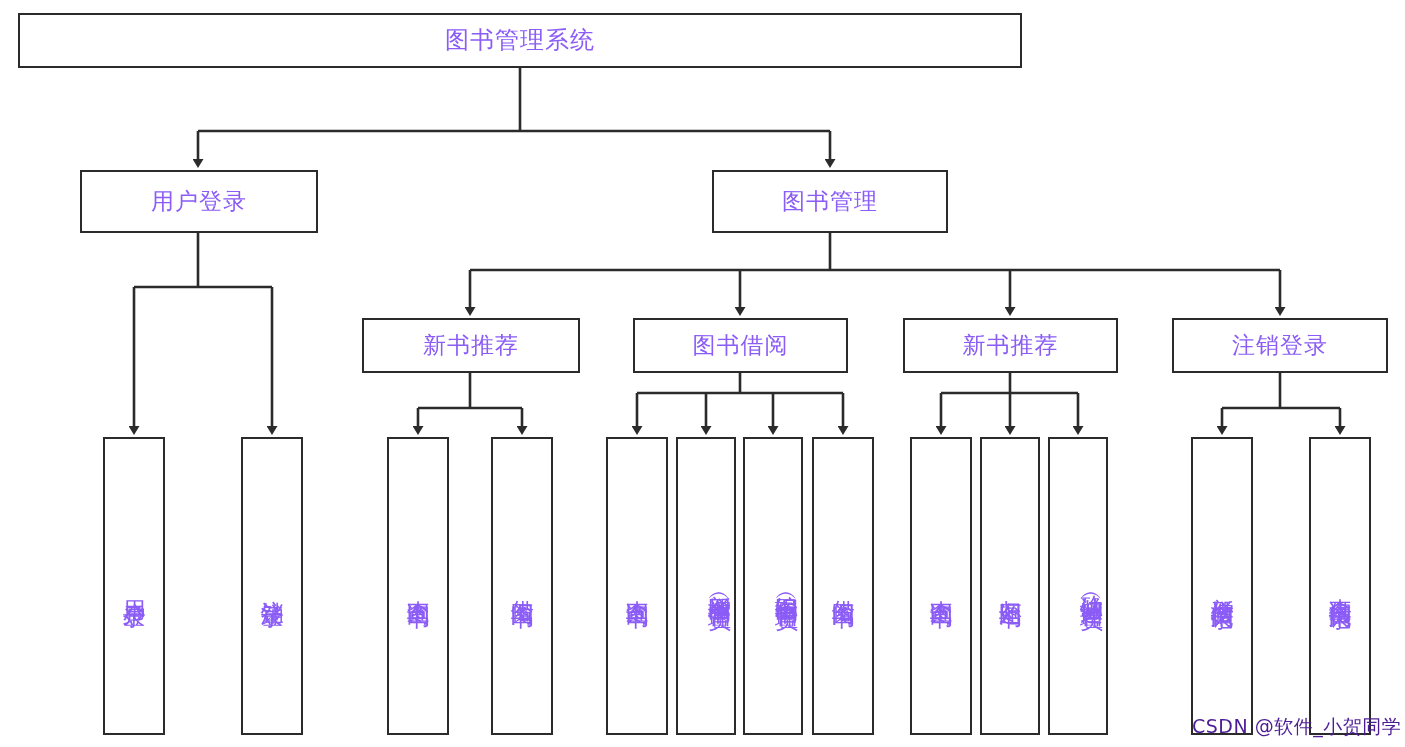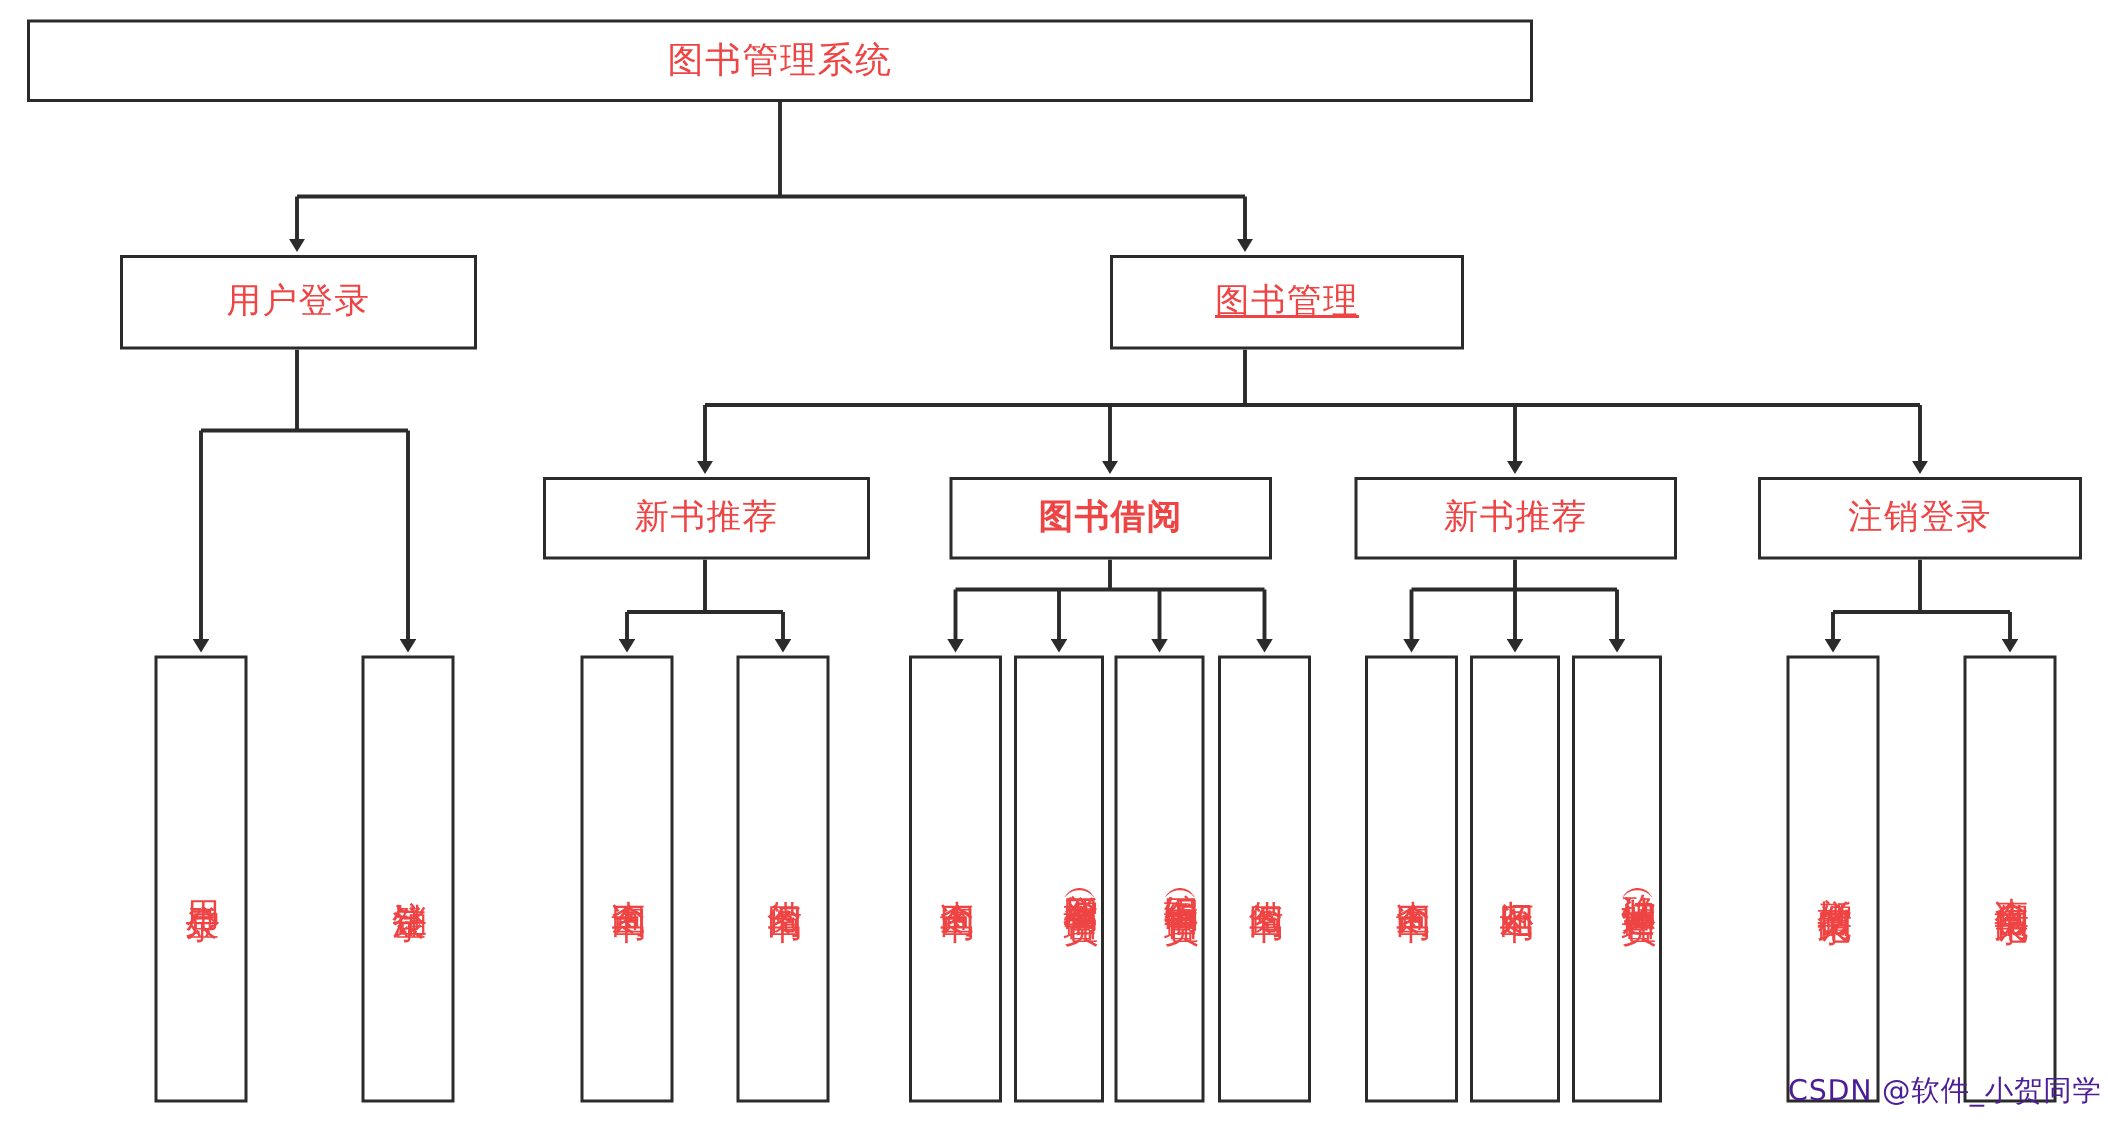--- a/index.html
+++ b/index.html
@@ -27,21 +27,21 @@
     pointer-events: none;
   }
   .node {
     position: absolute;
     box-sizing: border-box;
     border: 2px solid #2b2b2b;
     background: #ffffff;
     display: flex;
     align-items: center;
     justify-content: center;
-    color: #ef4444;
+    color: #8b5cf6;
   }
   .node.horiz {
     font-size: 23px;
     line-height: 1.2;
     letter-spacing: 1px;
     white-space: nowrap;
   }
   .node.root {
     font-size: 24px;
   }
@@ -124,28 +124,28 @@
     </g>
   </svg>
 
   <div class="node horiz root" style="left:18px; top:13px; width:1004px; height:55px;">
     <span>图书管理系统</span>
   </div>
 
   <div class="node horiz" style="left:80px; top:170px; width:238px; height:63px;">
     <span>用户登录</span>
   </div>
-  <div class="node horiz" style="left:740px; top:170px; width:236px; height:63px;text-decoration:underline;">
+  <div class="node horiz" style="left:712px; top:170px; width:236px; height:63px;">
     <span>图书管理</span>
   </div>
 
   <div class="node horiz" style="left:362px; top:318px; width:218px; height:55px;text-align:right;">
     <span>新书推荐</span>
   </div>
-  <div class="node horiz" style="left:633px; top:318px; width:215px; height:55px;font-weight:bold;">
+  <div class="node horiz" style="left:633px; top:318px; width:215px; height:55px;">
     <span>图书借阅</span>
   </div>
   <div class="node horiz" style="left:903px; top:318px; width:215px; height:55px;">
     <span>新书推荐</span>
   </div>
   <div class="node horiz" style="left:1172px; top:318px; width:216px; height:55px;">
     <span>注销登录</span>
   </div>
 
   <div class="node leaf centered" style="left:103px; top:437px; width:62px; height:298px;">

